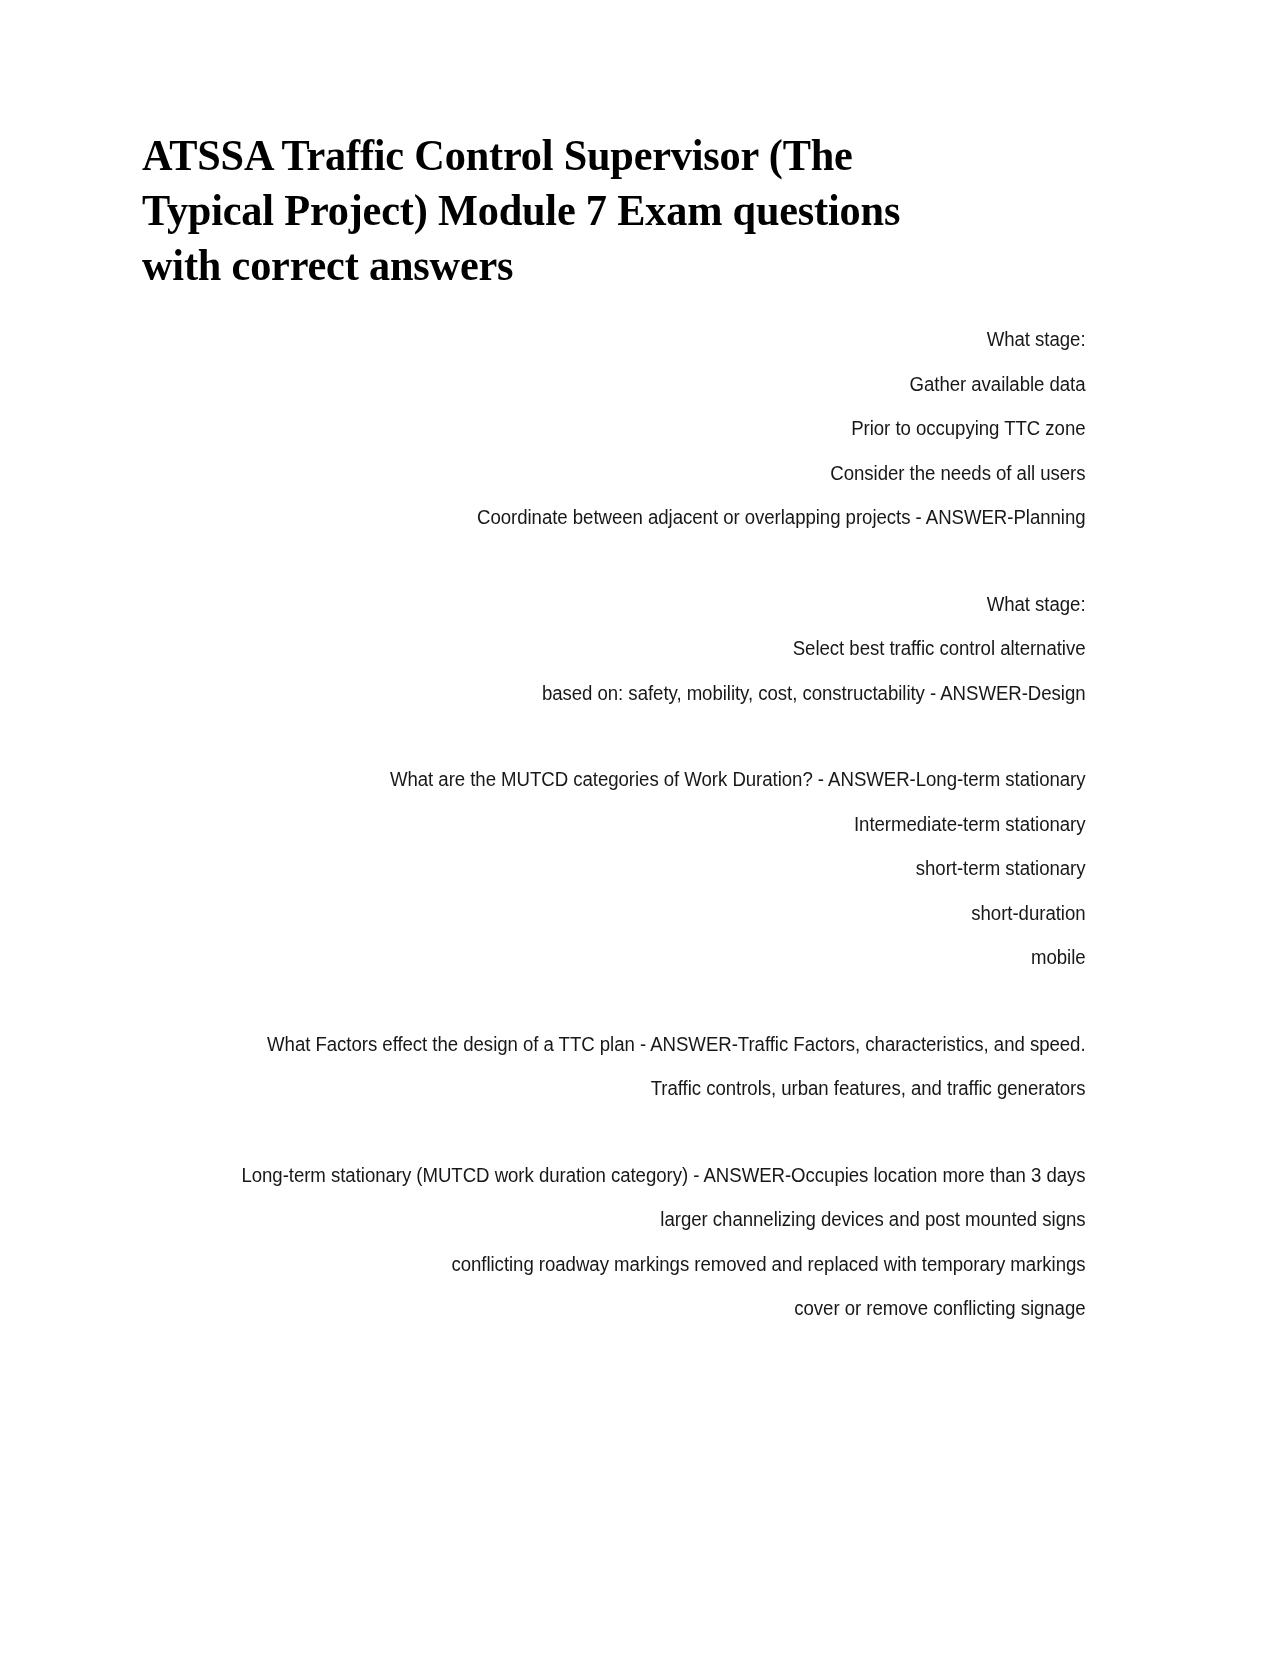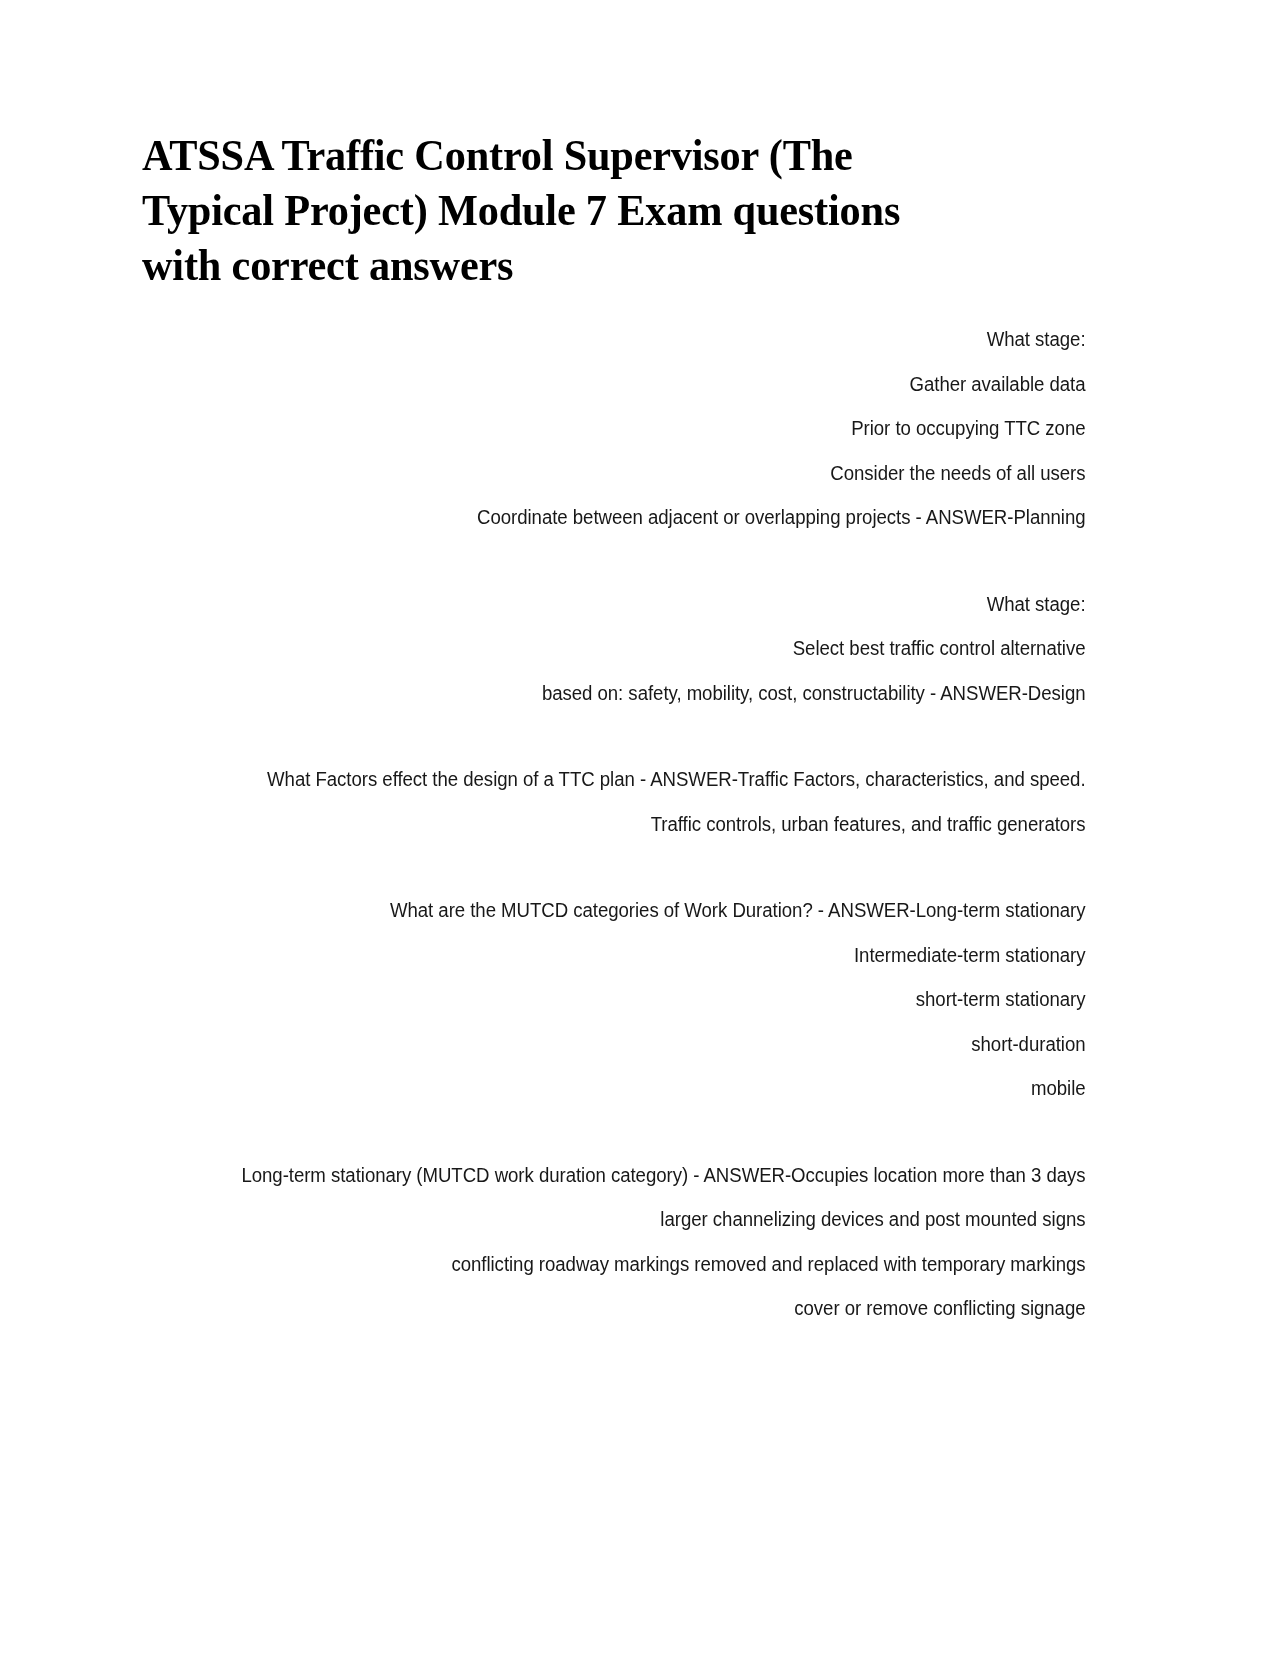--- a/index.html
+++ b/index.html
@@ -69,29 +69,29 @@
         <div class="line">Prior to occupying TTC zone</div>
         <div class="line">Consider the needs of all users</div>
         <div class="line">Coordinate between adjacent or overlapping projects - ANSWER-Planning</div>
       </div>
       <div class="section">
         <div class="line">What stage:</div>
         <div class="line">Select best traffic control alternative</div>
         <div class="line">based on: safety, mobility, cost, constructability - ANSWER-Design</div>
       </div>
       <div class="section">
-        <div class="line">What Factors effect the design of a TTC plan - ANSWER-Traffic Factors, characteristics, and speed.</div>
-        <div class="line">Traffic controls, urban features, and traffic generators</div>
-      </div>
-      <div class="section">
         <div class="line">What are the MUTCD categories of Work Duration? - ANSWER-Long-term stationary</div>
         <div class="line">Intermediate-term stationary</div>
         <div class="line">short-term stationary</div>
         <div class="line">short-duration</div>
         <div class="line">mobile</div>
+      </div>
+      <div class="section">
+        <div class="line">What Factors effect the design of a TTC plan - ANSWER-Traffic Factors, characteristics, and speed.</div>
+        <div class="line">Traffic controls, urban features, and traffic generators</div>
       </div>
       <div class="section">
         <div class="line">Long-term stationary (MUTCD work duration category) - ANSWER-Occupies location more than 3 days</div>
         <div class="line">larger channelizing devices and post mounted signs</div>
         <div class="line">conflicting roadway markings removed and replaced with temporary markings</div>
         <div class="line">cover or remove conflicting signage</div>
       </div>
     </div>
 
 </div>

